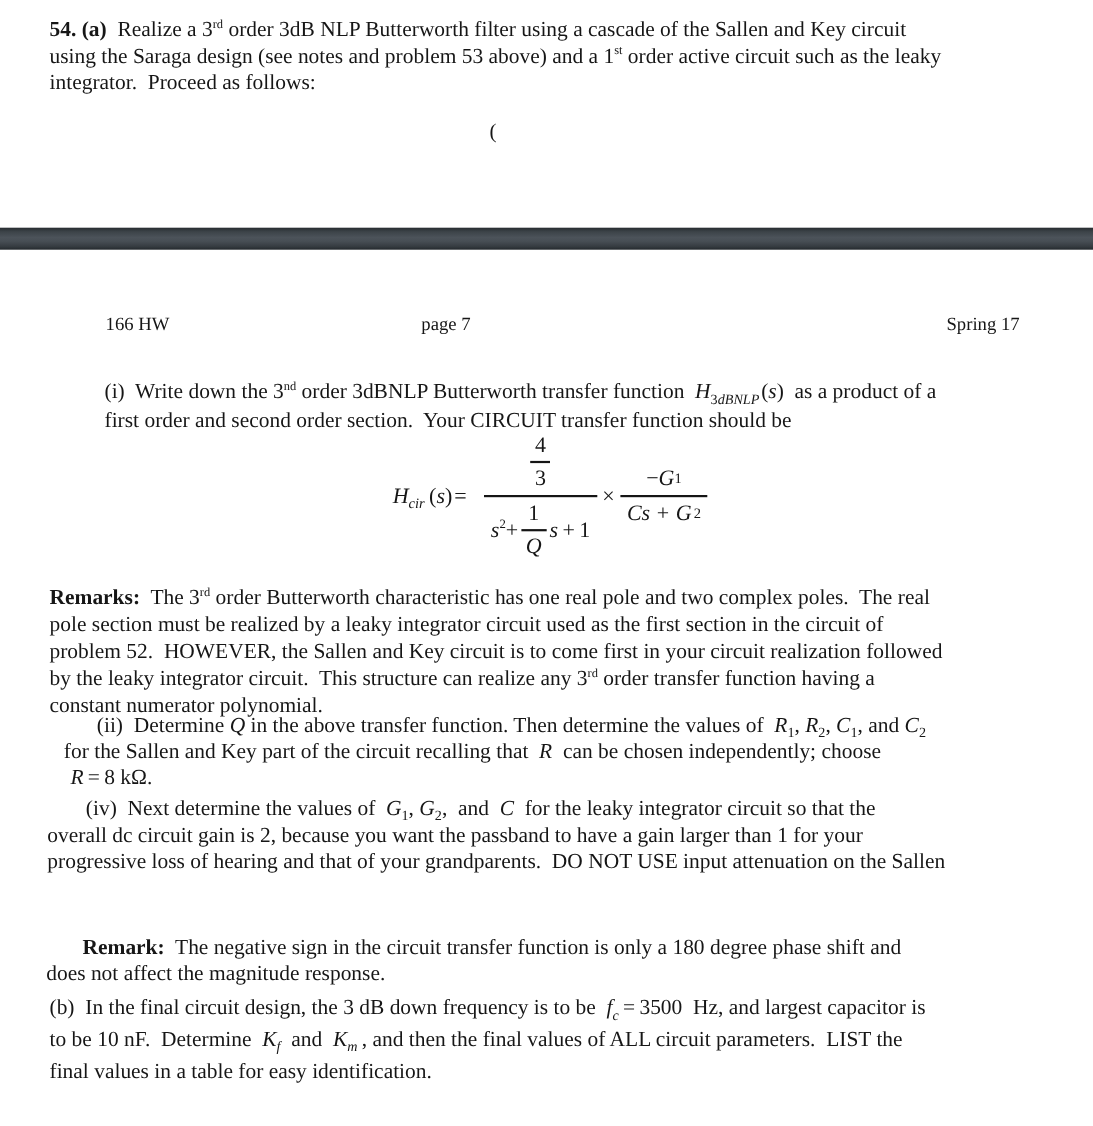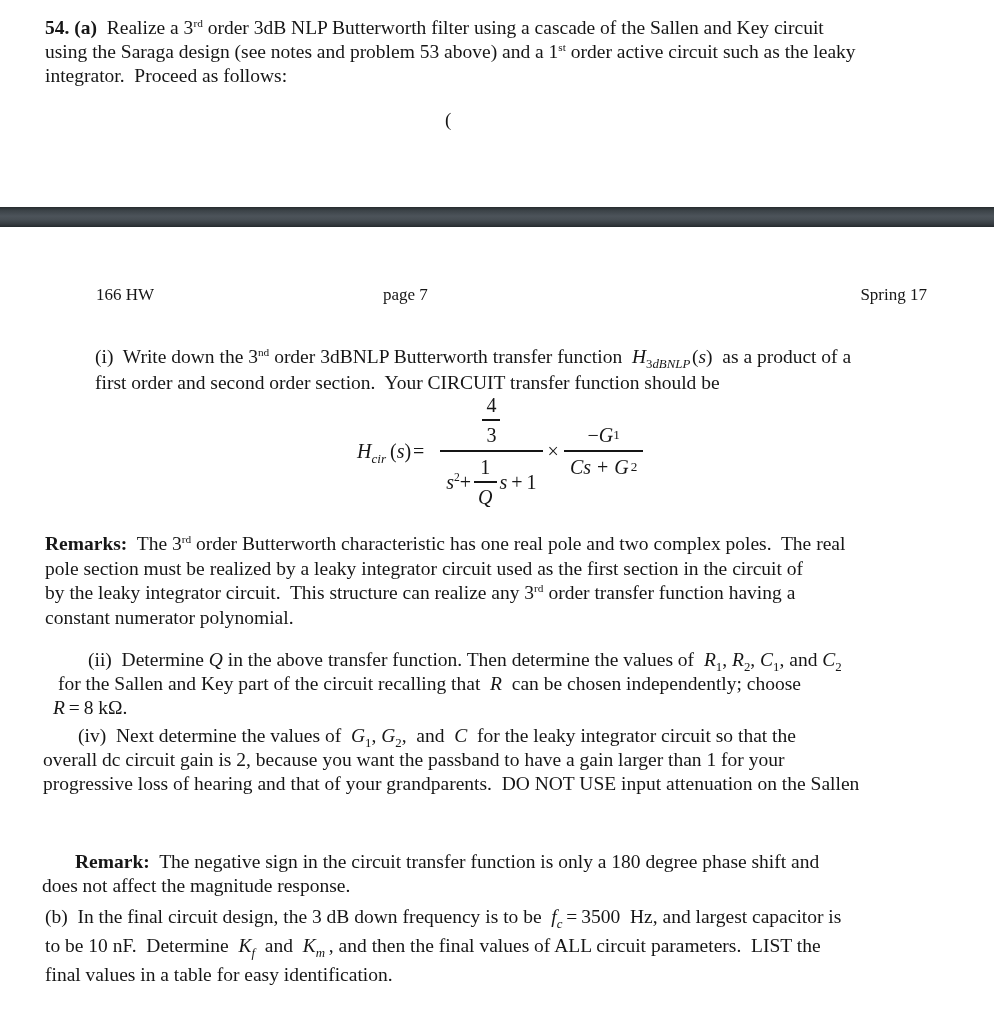--- a/index.html
+++ b/index.html
@@ -26,21 +26,21 @@
   #hdr-term{position:absolute;right:67px;top:0;}
   #part-i{left:95px;top:344px;line-height:26px;}
   #remarks{left:45px;top:532px;line-height:24.5px;}
   #part-ii{left:46px;top:648px;}
   #part-iv{left:43px;top:724px;}
   #remark-2{left:42px;top:850px;}
   #part-b{left:45px;top:902px;line-height:29px;}
   .ml-42{margin-left:42px;}
   .ml-35{margin-left:35px;}
   .ml-33{margin-left:33px;}
-  .ml-18{margin-left:7px;}
+  .ml-18{margin-left:18px;}
   .ml-12{margin-left:12px;}
 
   
   #formula{left:357px;top:393px;display:flex;align-items:center;font-size:20px;line-height:24px;}
   .f-lhs{margin-right:16px;}
   .frac{display:inline-flex;flex-direction:column;align-items:center;}
   .frac>.num{padding:0 6px 3px;display:inline-flex;align-items:center;justify-content:center;}
   .frac>.den{border-top:2px solid #151515;padding:3px 6px 0;display:inline-flex;align-items:center;justify-content:center;gap:2px;}
   .sfrac{display:inline-flex;flex-direction:column;align-items:center;margin:0 1px;}
   .sfrac .sn{padding:0 4px 2px;}
@@ -92,20 +92,21 @@
   <span class="f-times">×</span>
   <span class="frac">
     <span class="num">−<i>G</i><sub>1</sub></span>
     <span class="den"><i>Cs</i> + <i>G</i><sub>2</sub></span>
   </span>
 </div>
 
 <div class="abs para" id="remarks">
   <div class="line"><b>Remarks:</b>&nbsp; The 3<sup>rd</sup> order Butterworth characteristic has one real pole and two complex poles.&nbsp; The real</div>
   <div class="line">pole section must be realized by a leaky integrator circuit used as the first section in the circuit of</div>
+  <div class="line">problem 52.&nbsp; HOWEVER, the Sallen and Key circuit is to come first in your circuit realization followed</div>
   <div class="line">by the leaky integrator circuit.&nbsp; This structure can realize any 3<sup>rd</sup> order transfer function having a</div>
   <div class="line">constant numerator polynomial.</div>
 </div>
 
 <div class="abs para" id="part-ii">
   <div class="line ml-42">(ii)&nbsp; Determine <i>Q</i> in the above transfer function. Then determine the values of&nbsp; <i>R</i><sub>1</sub>, <i>R</i><sub>2</sub>, <i>C</i><sub>1</sub>, and <i>C</i><sub>2</sub></div>
   <div class="line ml-12">for the Sallen and Key part of the circuit recalling that&nbsp; <i>R</i>&nbsp; can be chosen independently; choose</div>
   <div class="line ml-18"><i>R</i> = 8 kΩ.</div>
 </div>
 

